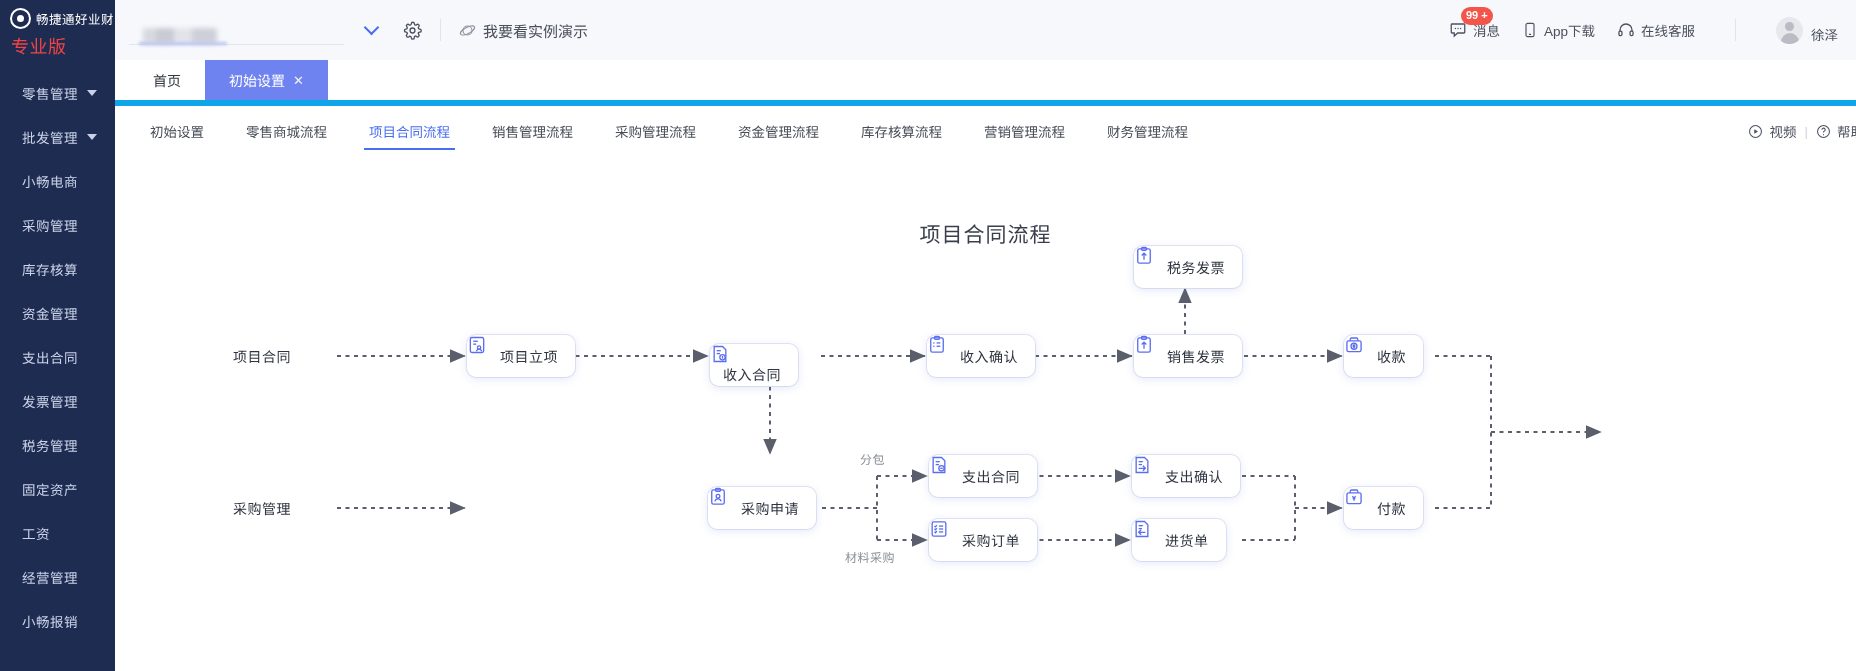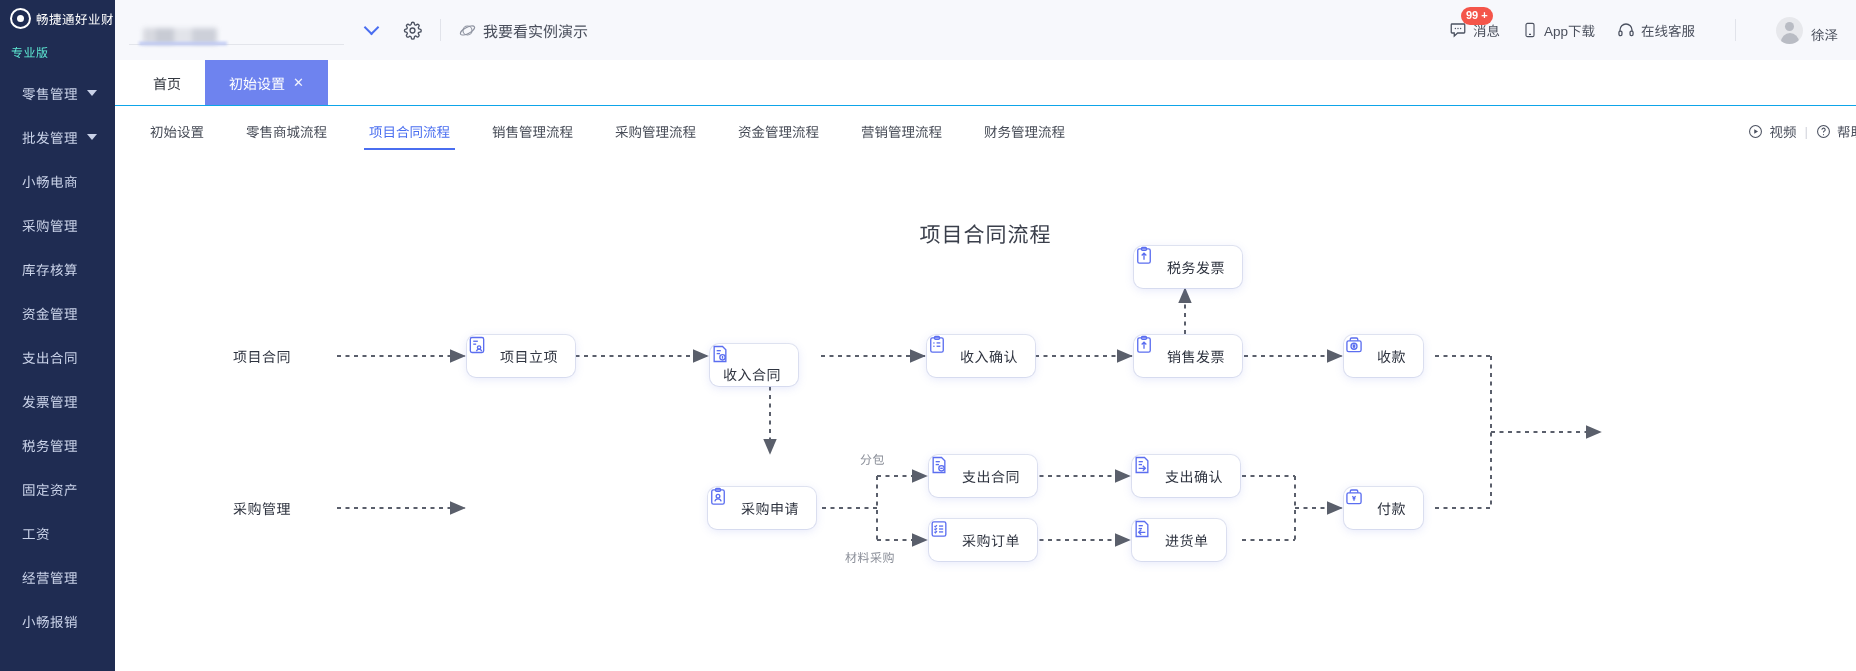--- a/index.html
+++ b/index.html
@@ -20,21 +20,21 @@
   .logo-mark {
     width: 21px; height: 21px; border-radius: 50%;
     border: 2px solid #ffffff; position: relative; flex: 0 0 21px;
   }
   .logo-mark::after {
     content: ""; position: absolute; left: 5px; top: 5px;
     width: 7px; height: 7px; border-radius: 50%; background: #ffffff;
   }
   .logo-text { color: #ffffff; font-size: 12.5px; letter-spacing: .5px; white-space: nowrap; text-align: center; }
   .logo-sub {
-    color: #5eead4; font-size: 12px; margin-top: 14px; margin-left: 1px;
+    color: #ef4444; font-size: 18px; margin-top: 3px; margin-left: 1px;
     letter-spacing: .5px;
   }
   .menu { margin-top: 11px; }
   .menu-item {
     height: 44px; display: flex; align-items: center;
     padding-left: 22px; color: #c9d2e8; font-size: 13.5px;
     letter-spacing: .5px; cursor: pointer; white-space: nowrap;
   }
   .menu-item .caret {
     margin-left: 9px; width: 0; height: 0;
@@ -97,21 +97,21 @@
   }
   .avatar::after {
     content: ""; position: absolute; left: 4.5px; top: 16px; width: 18px; height: 13px;
     border-radius: 9px 9px 0 0; background: #b9bcc4;
   }
   .user-name { color: #4a4f5c; font-size: 13.5px; white-space: nowrap; }
 
   
   .pagetabs {
     height: 46px; background: #ffffff; display: flex; align-items: stretch;
-    padding-left: 14px; flex: 0 0 46px; border-bottom: 1px solid #0ea5e9;
+    padding-left: 14px; flex: 0 0 46px; border-bottom: 6px solid #0ea5e9;
   }
   .ptab {
     display: flex; align-items: center; gap: 8px; padding: 0 24px;
     font-size: 14px; color: #333840; cursor: pointer; white-space: nowrap;
   }
   .ptab.active { background: #6e83ef; color: #ffffff; }
   .ptab .x { font-size: 13px; opacity: .9; }
 
   
   .subnav {
@@ -307,20 +307,23 @@
           <span>项目合同流程</span>
         </div>
         <div class="snav">
           <span>销售管理流程</span>
         </div>
         <div class="snav">
           <span>采购管理流程</span>
         </div>
         <div class="snav">
           <span>资金管理流程</span>
+        </div>
+        <div class="snav">
+          <span>库存核算流程</span>
         </div>
         <div class="snav">
           <span>营销管理流程</span>
         </div>
         <div class="snav">
           <span>财务管理流程</span>
         </div>
       </div>
       <div class="subnav-right">
         <span class="sr-item">

